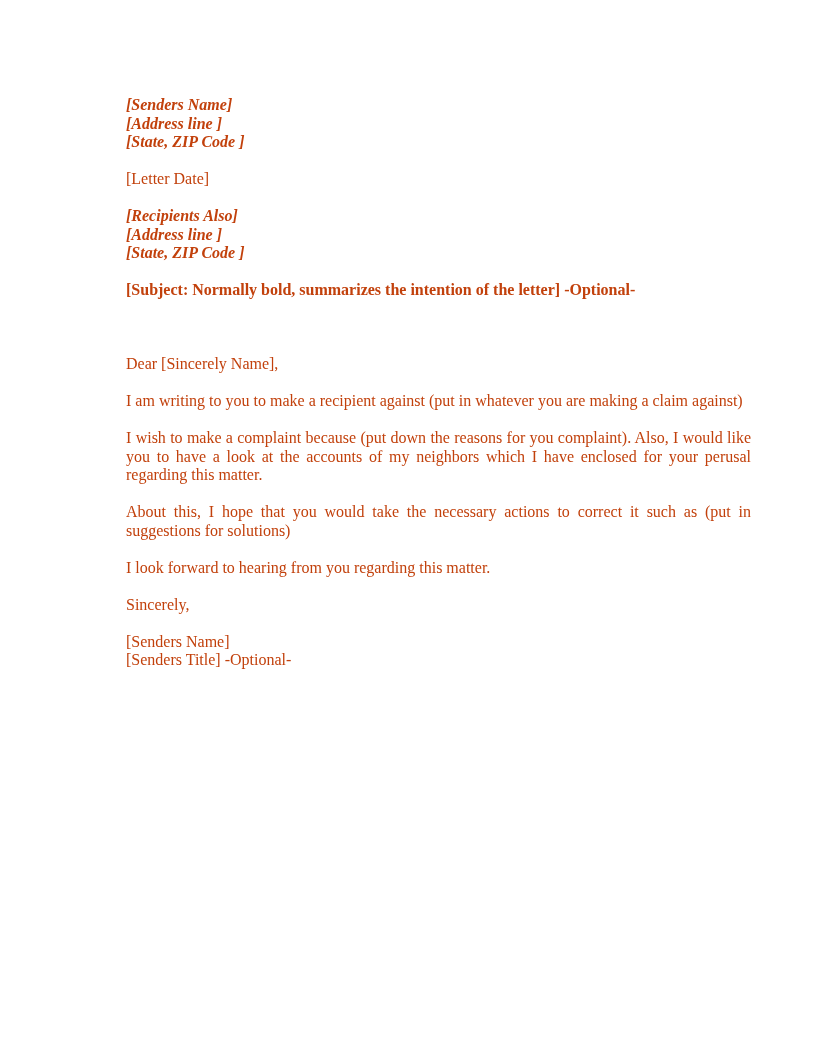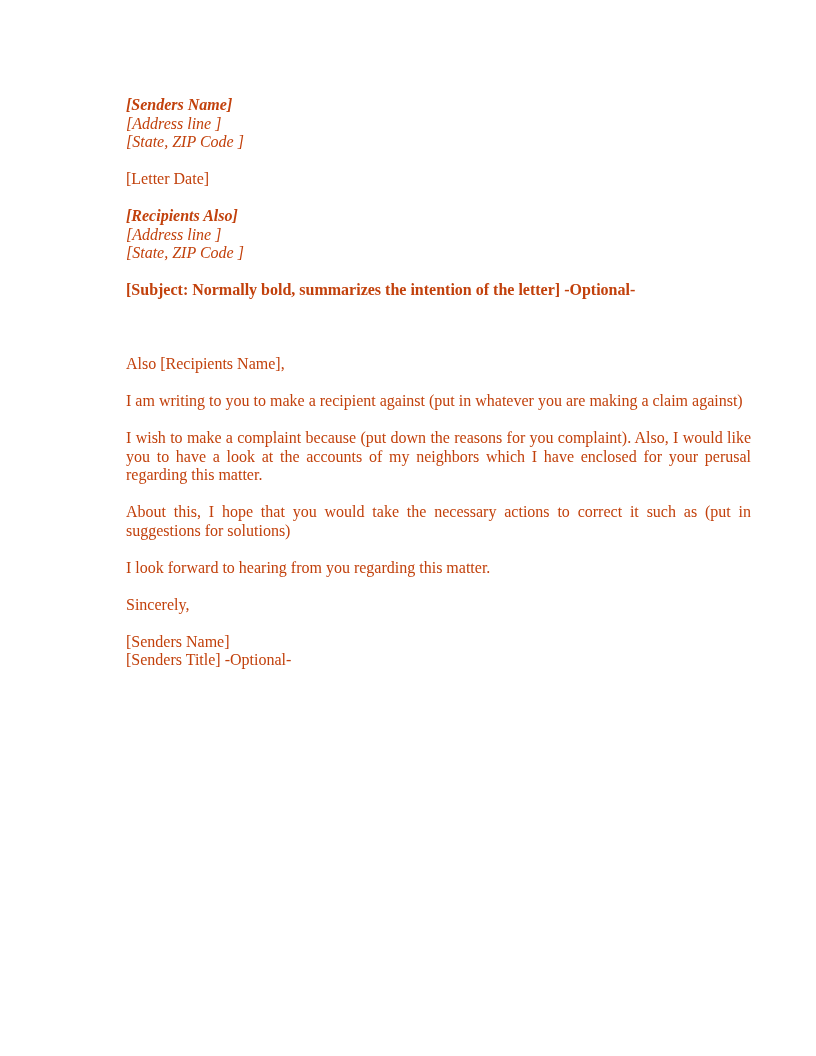--- a/index.html
+++ b/index.html
@@ -34,20 +34,21 @@
   .line {
     min-height: 18.5px;
     white-space: pre-wrap;
   }
   .bold-italic {
     font-weight: bold;
     font-style: italic;
   }
   .italic {
     font-style: italic;
+    font-weight: bold;
   }
   .bold {
     font-weight: bold;
   }
   .para {
     text-align: justify;
   }
 </style>
 </head>
 <body>
@@ -69,21 +70,21 @@
       <div class="line bold-italic">[Recipients Also]</div>
       <div class="line italic">[Address line ]</div>
       <div class="line italic">[State, ZIP Code ]</div>
     </div>
 
     <div class="block subject-block">
       <div class="line bold">[Subject: Normally bold, summarizes the intention of the letter] -Optional-</div>
     </div>
 
     <div class="block">
-      <div class="line">Also [Recipients Name],</div>
+      <div class="line">Dear [Sincerely Name],</div>
     </div>
 
     <div class="block para">I am writing to you to make a recipient against (put in whatever you are making a claim against)</div>
     <div class="block para">I wish to make a complaint because (put down the reasons for you complaint). Also, I would like you to have a look at the accounts of my neighbors which I have enclosed for your perusal regarding this matter.</div>
     <div class="block para">About this, I hope that you would take the necessary actions to correct it such as (put in suggestions for solutions)</div>
     <div class="block para">I look forward to hearing from you regarding this matter.</div>
 
     <div class="block">
       <div class="line">Sincerely,</div>
     </div>

